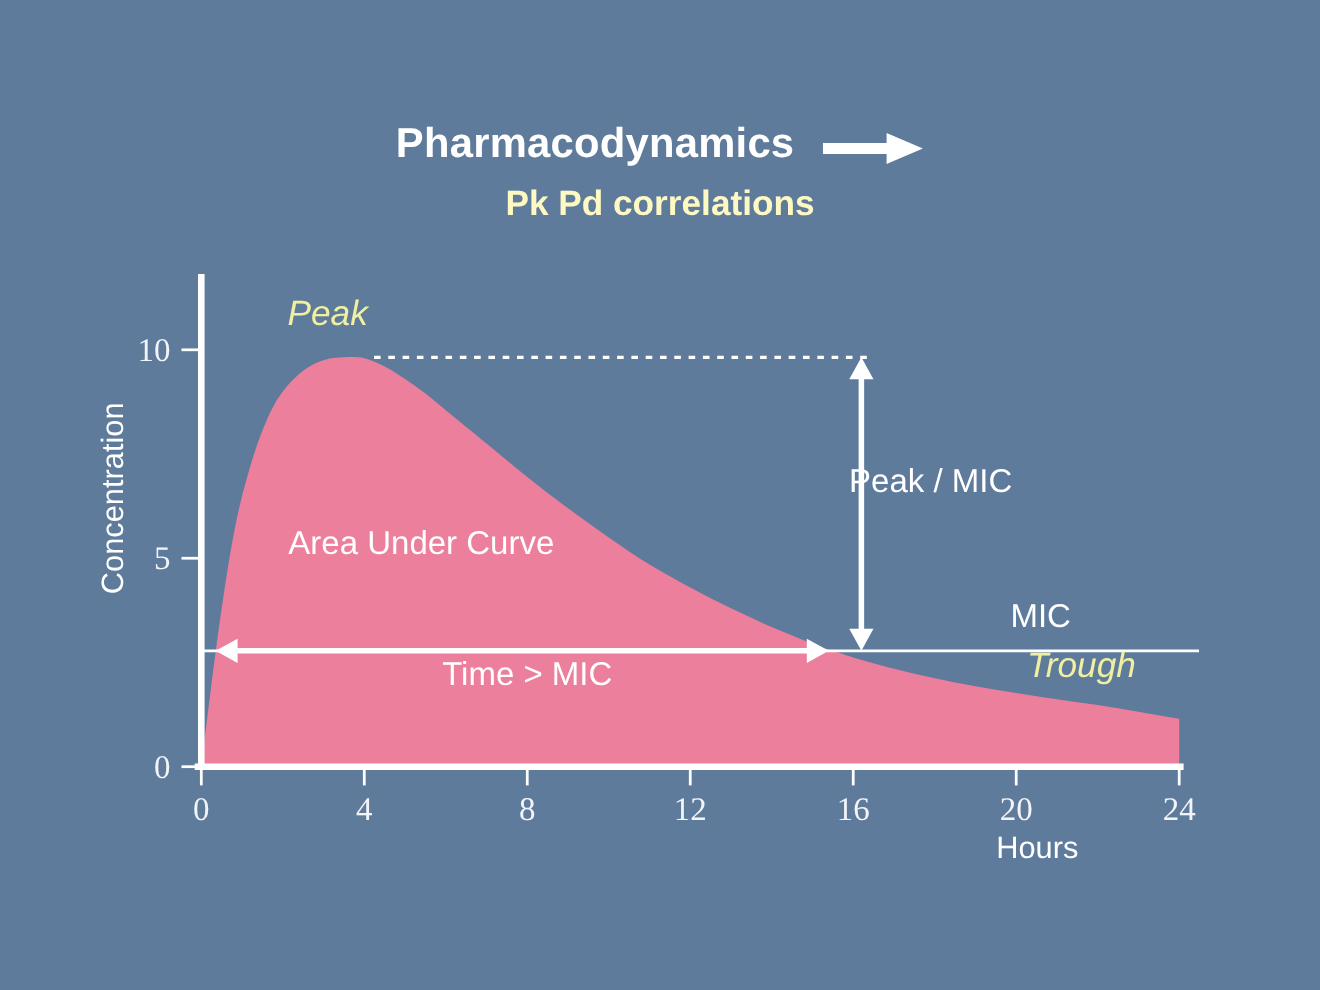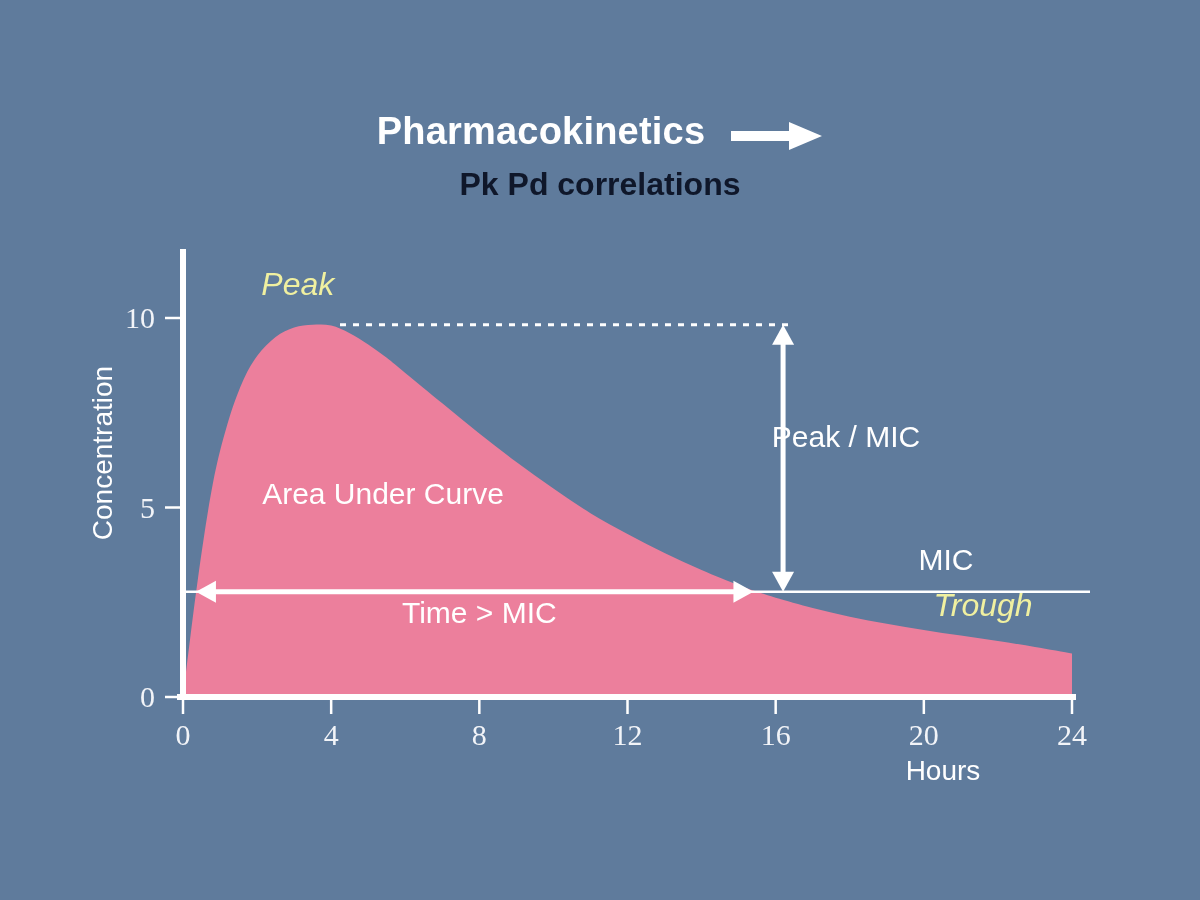--- a/index.html
+++ b/index.html
@@ -17,21 +17,21 @@
     position:absolute;left:0;top:112px;width:1200px;
     text-align:center;
     pointer-events:none;
   }
   .title-line1{
     font-size:38px;font-weight:bold;color:#ffffff;
     letter-spacing:.2px;line-height:1.05;
     display:flex;align-items:center;justify-content:center;gap:26px;
   }
   .title-line2{
-    font-size:32px;font-weight:bold;color:#0f172a;
+    font-size:32px;font-weight:bold;color:#fef9c3;
     margin-top:16px;line-height:1.05;
   }
   .blockarrow{display:inline-block;width:92px;height:30px;position:relative;top:2px;}
 
   
   #chart{position:absolute;left:0;top:0;width:1200px;height:900px;}
 
   .tick-label{
     fill:#f2f4f8;
     font-family:"Liberation Serif", serif;
@@ -54,21 +54,21 @@
     font-style:italic;
   }
 </style>
 </head>
 <body>
 
 <div id="stage">
 
   <div class="title-wrap">
     <div class="title-line1">
-      <span>Pharmacokinetics</span>
+      <span>Pharmacodynamics</span>
       <span class="blockarrow">
         <svg viewBox="0 0 92 30" width="92" height="30" aria-hidden="true">
           <path d="M0 10 L58 10 L58 1 L91 15 L58 29 L58 20 L0 20 Z" fill="#ffffff"></path>
         </svg>
       </span>
     </div>
     <div class="title-line2">Pk Pd correlations</div>
   </div>
 
   <svg id="chart" viewBox="0 0 1200 900">

